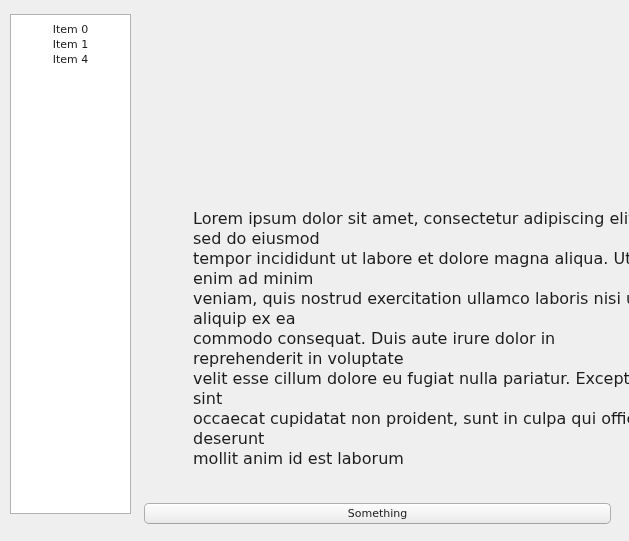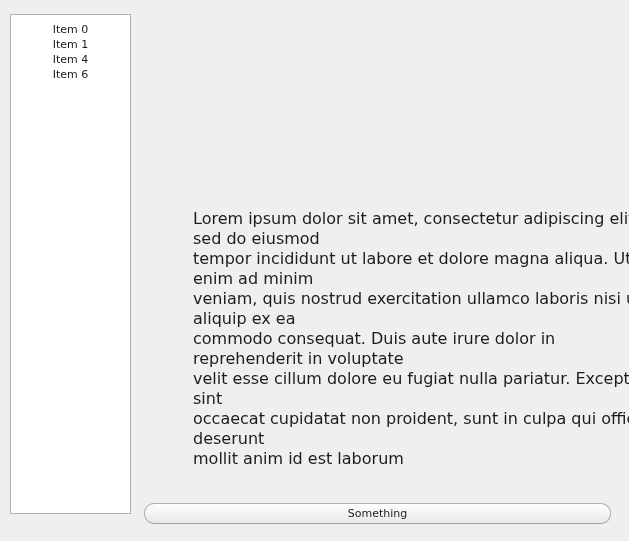--- a/index.html
+++ b/index.html
@@ -53,40 +53,39 @@
 
   
   .push-button {
     position: absolute;
     left: 144px;
     top: 503px;
     width: 467px;
     height: 21px;
     border: 1px solid #aeaeae;
     border-bottom-color: #a2a2a2;
-    border-radius: 10px;
+    border-radius: 5px;
     background: linear-gradient(to bottom, #fdfdfd 0%, #f4f4f4 50%, #e9e9e9 100%);
     box-shadow: inset 0 1px 0 #ffffff;
     font-family: "DejaVu Sans", sans-serif;
     font-size: 11px;
     color: #1c1c1c;
     display: flex;
     align-items: center;
     justify-content: center;
     cursor: default;
   }
 </style>
 </head>
 <body>
 
 <div class="listbox">
   <div class="list-item">Item 0</div>
   <div class="list-item">Item 1</div>
   <div class="list-item">Item 4</div>
-  <div class="list-item">Item 6</div>
 </div>
 
 <div class="paragraph">Lorem ipsum dolor sit amet, consectetur adipiscing elit, sed do eiusmod
 tempor incididunt ut labore et dolore magna aliqua. Ut enim ad minim
 veniam, quis nostrud exercitation ullamco laboris nisi ut aliquip ex ea
 commodo consequat. Duis aute irure dolor in reprehenderit in voluptate
 velit esse cillum dolore eu fugiat nulla pariatur. Excepteur sint
 occaecat cupidatat non proident, sunt in culpa qui officia deserunt
 mollit anim id est laborum</div>
 

